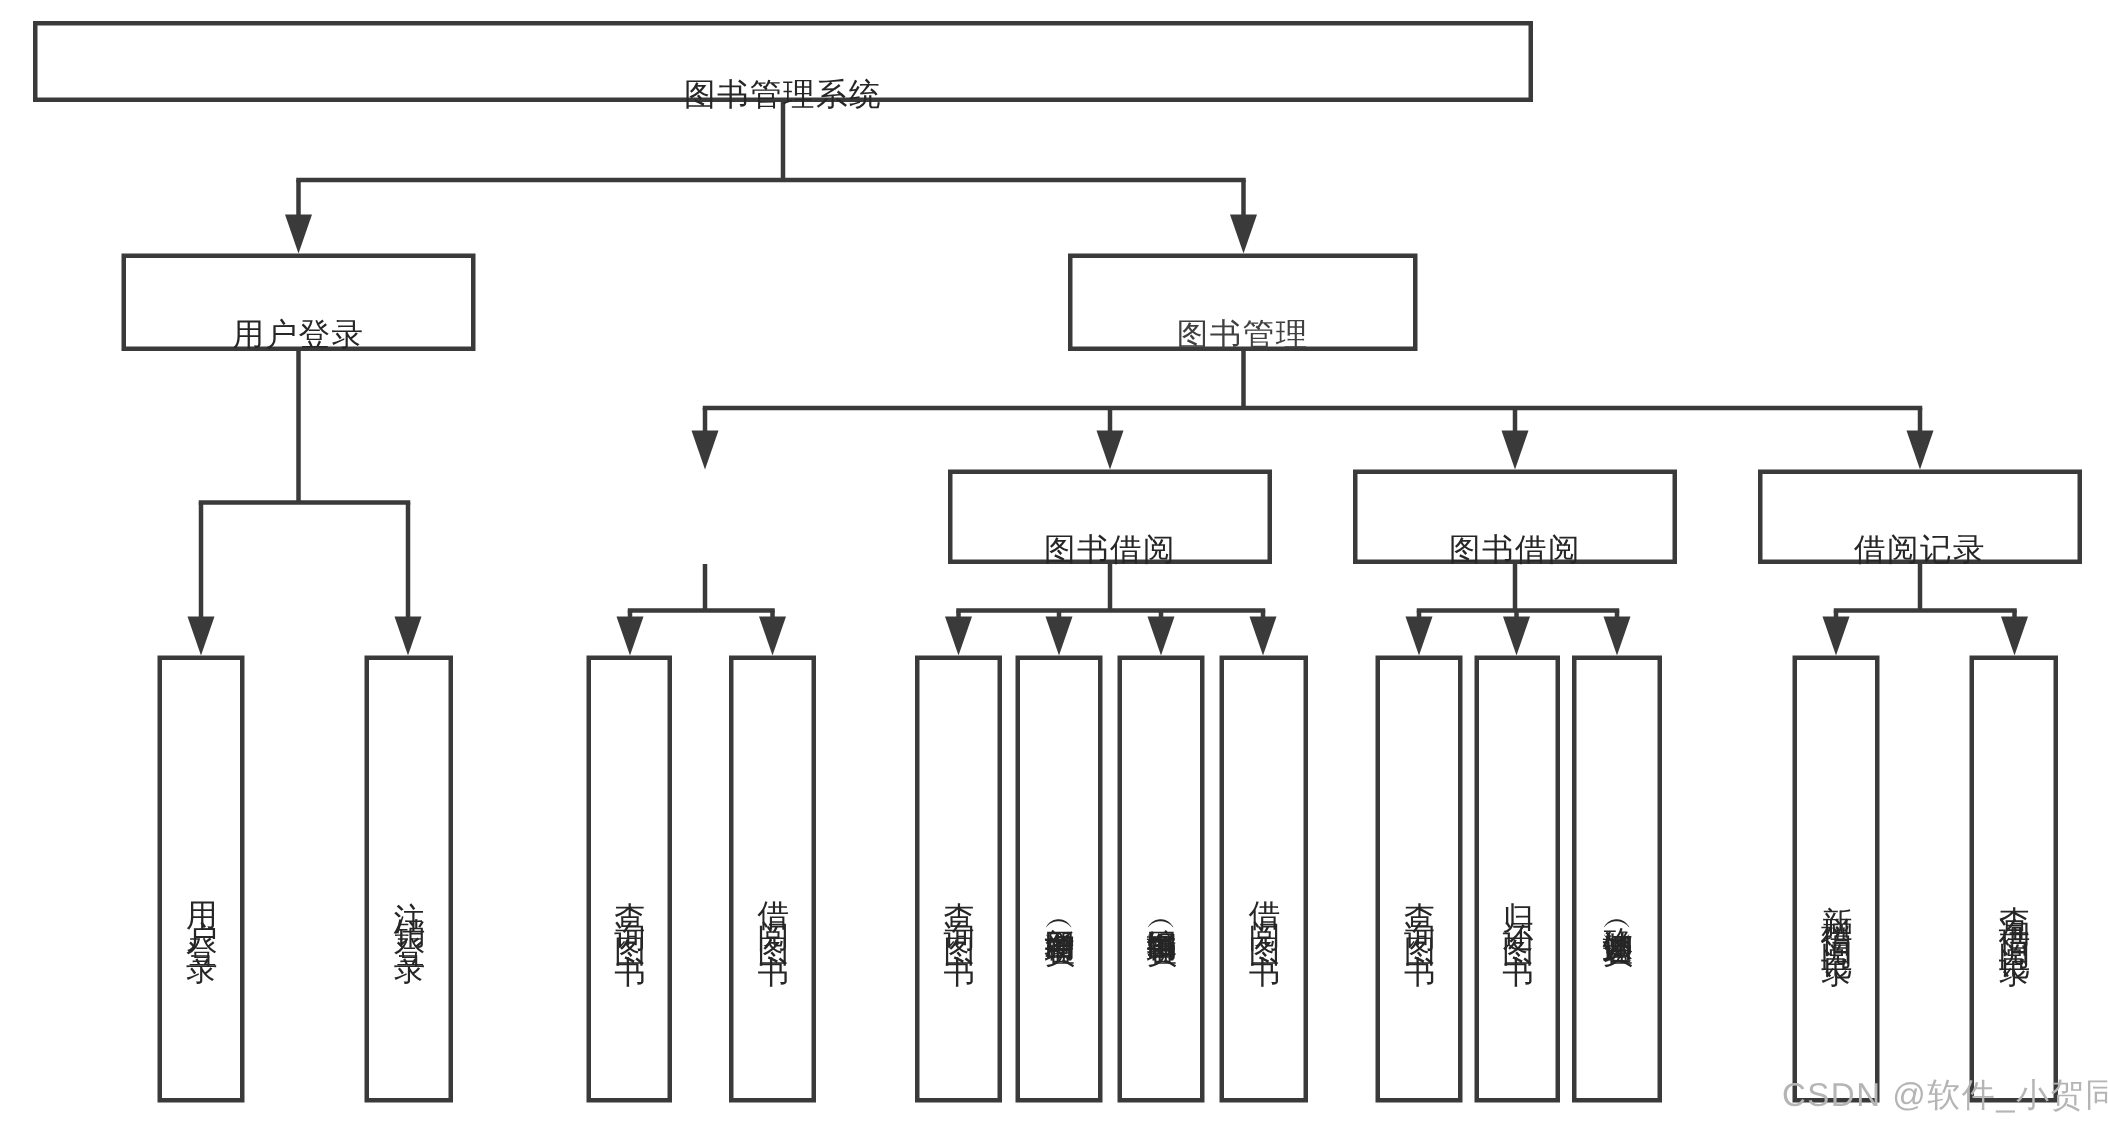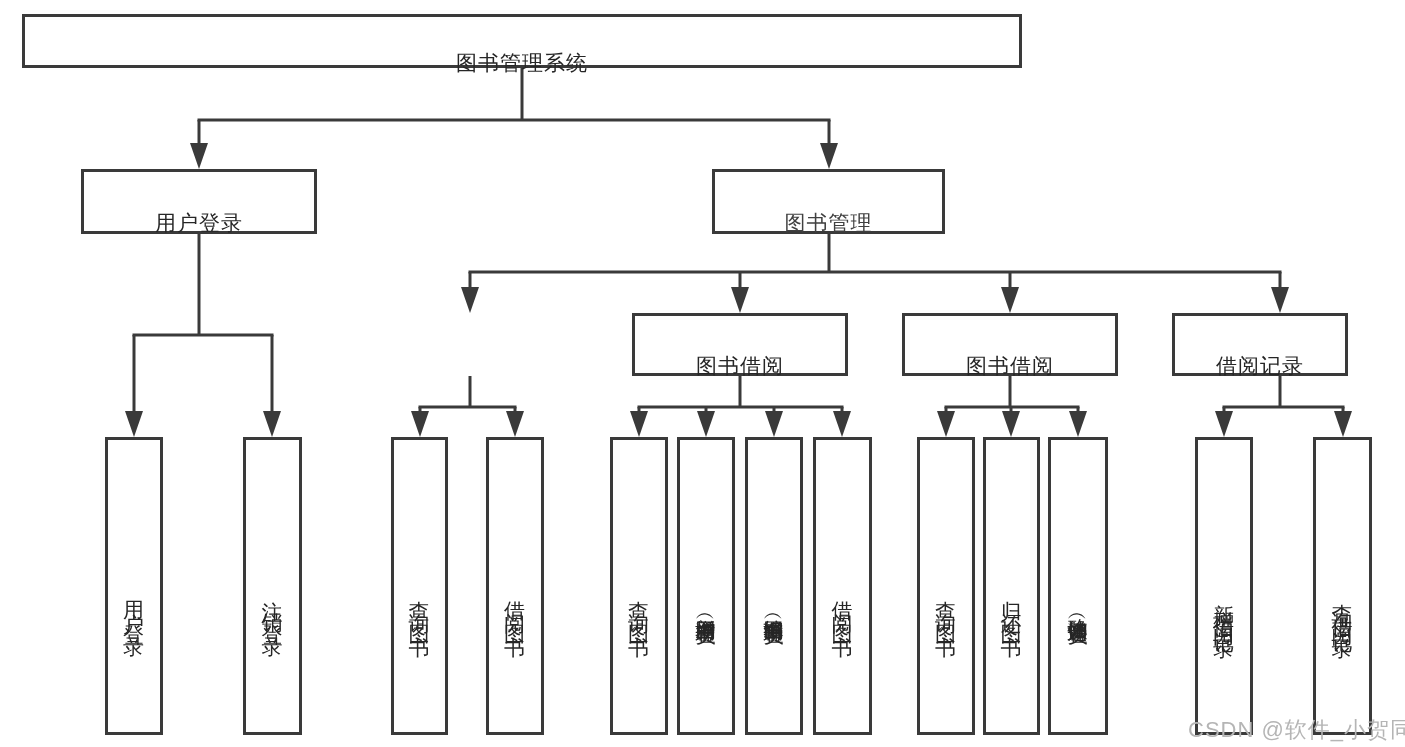--- a/index.html
+++ b/index.html
@@ -126,21 +126,21 @@
     </div>
     <div class="node h" style="left: 712px; top: 169px; width: 233px; height: 65px; border-color: rgb(58, 58, 58); background: rgb(255, 255, 255);">
       <span class="label" style="color: #404040;">图书管理</span>
     </div>
     <div class="node h" style="left: 632px; top: 313px; width: 216px; height: 63px; border-color: rgb(58, 58, 58); background: rgb(255, 255, 255);">
       <span class="label" style="color: rgb(38, 38, 38);">图书借阅</span>
     </div>
     <div class="node h" style="left: 902px; top: 313px; width: 216px; height: 63px; border-color: rgb(58, 58, 58); background: rgb(255, 255, 255);">
       <span class="label" style="color: rgb(38, 38, 38);">图书借阅</span>
     </div>
-    <div class="node h" style="left: 1172px; top: 313px; width: 176px; height: 63px; border-color: rgb(58, 58, 58); background: rgb(255, 255, 255);">
+    <div class="node h" style="left: 1172px; top: 313px; width: 216px; height: 63px; border-color: rgb(58, 58, 58); background: rgb(255, 255, 255);">
       <span class="label" style="color: rgb(38, 38, 38);">借阅记录</span>
     </div>
     <div class="node v" style="left: 105px; top: 437px; width: 58px; height: 298px; border-color: rgb(58, 58, 58); background: rgb(255, 255, 255);">
       <span class="label sp-wide" style="color: rgb(38, 38, 38);">用户登录</span>
     </div>
     <div class="node v" style="left: 243px; top: 437px; width: 59px; height: 298px; border-color: rgb(58, 58, 58); background: rgb(255, 255, 255);">
       <span class="label sp-wide" style="color: rgb(38, 38, 38);">注销登录</span>
     </div>
     <div class="node v" style="left: 391px; top: 437px; width: 57px; height: 298px; border-color: rgb(58, 58, 58); background: rgb(255, 255, 255);">
       <span class="label sp-wide" style="color: rgb(38, 38, 38);">查询图书</span>

